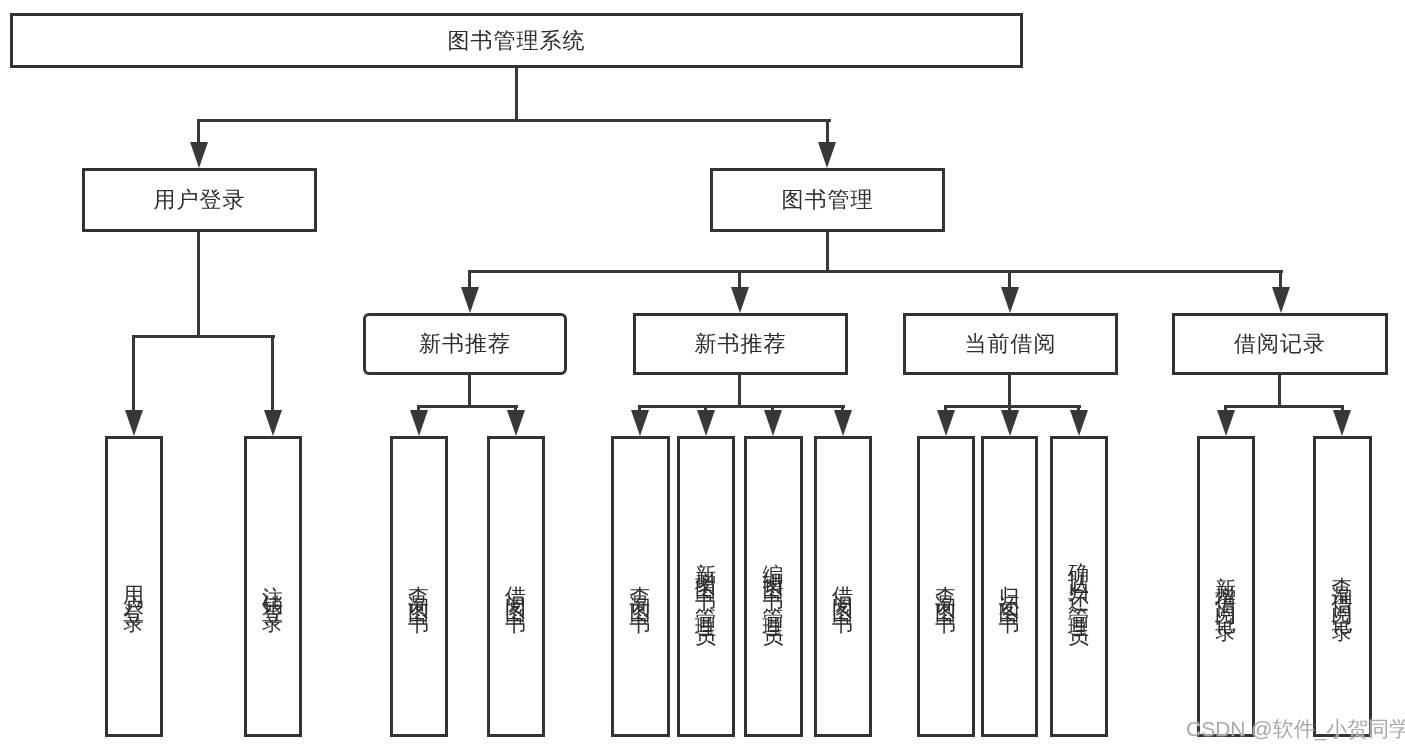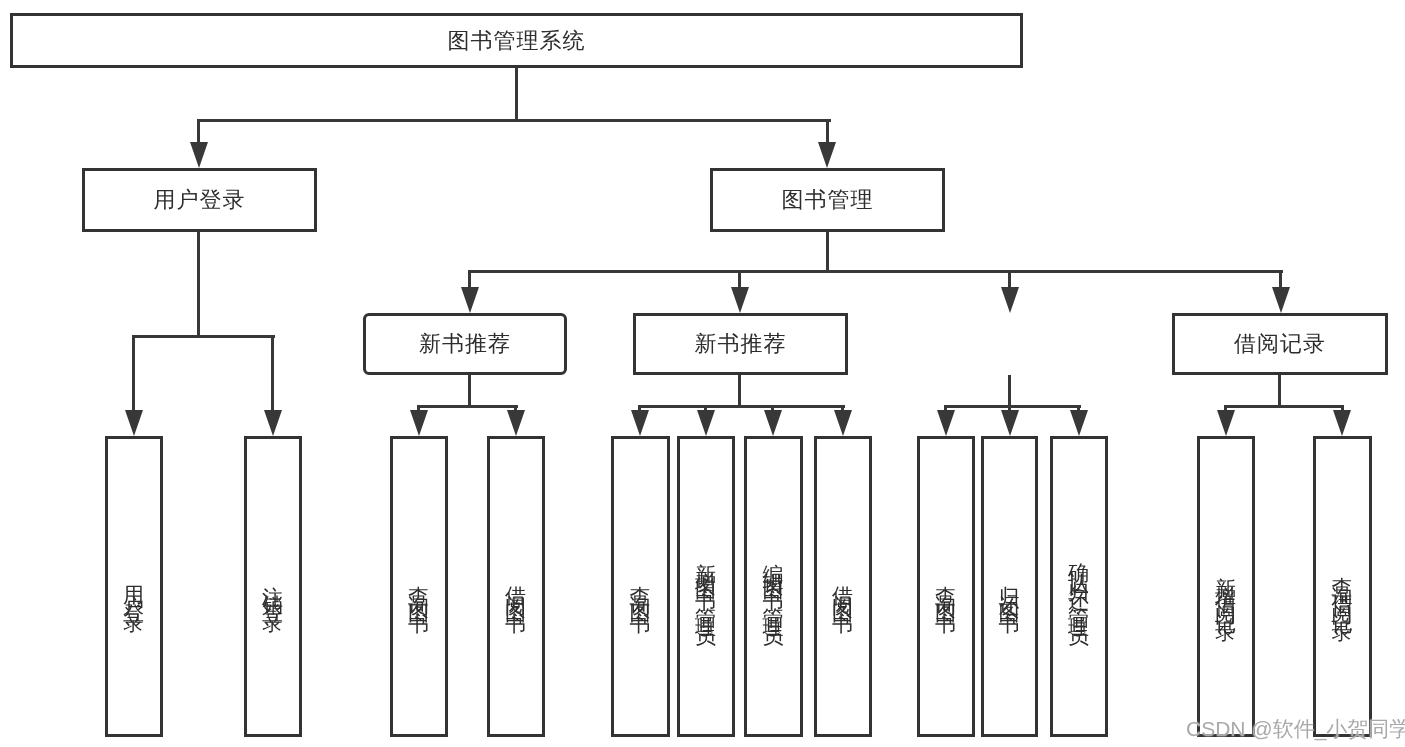--- a/index.html
+++ b/index.html
@@ -105,20 +105,23 @@
   <div class="node h" style="left:710px; top:168px; width:235px; height:64px;align-items:center;">
     <span>图书管理</span>
   </div>
 
   <div class="node h" style="left:363px; top:313px; width:204px; height:62px;border-radius:6px;">
     <span>新书推荐</span>
   </div>
   <div class="node h" style="left:633px; top:313px; width:215px; height:62px;">
     <span>新书推荐</span>
   </div>
+  <div class="node h" style="left:903px; top:313px; width:215px; height:62px;">
+    <span>当前借阅</span>
+  </div>
   <div class="node h" style="left:1172px; top:313px; width:216px; height:62px;">
     <span>借阅记录</span>
   </div>
 
   <div class="node v" style="left:105px; top:436px; width:58px; height:301px;">
     <span class="vtext">用户登录</span>
   </div>
   <div class="node v" style="left:244px; top:436px; width:58px; height:301px;">
     <span class="vtext">注销登录</span>
   </div>

